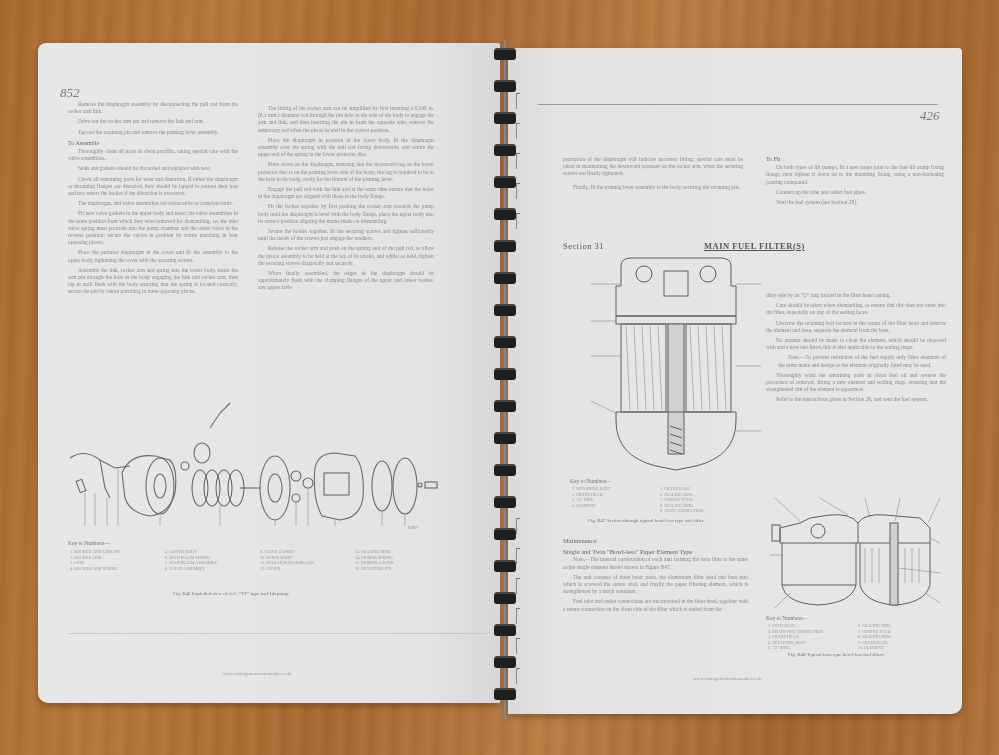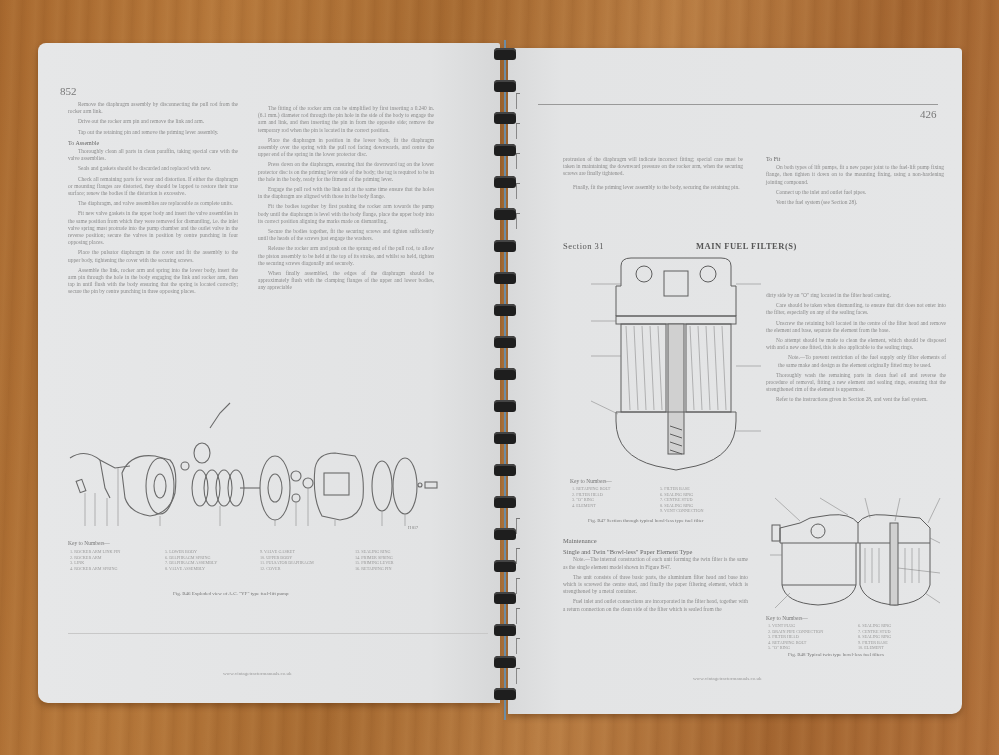--- a/index.html
+++ b/index.html
@@ -12,21 +12,21 @@
   .wood-grain {
     position: absolute; inset: 0;
     background: repeating-linear-gradient(92deg, rgba(90,45,10,0.08) 0px, rgba(90,45,10,0.0) 6px, rgba(255,220,160,0.05) 14px, rgba(90,45,10,0.06) 22px);
   }
   .page {
     position: absolute; background: #e4e5e6; color: #6b6b6b;
     box-shadow: 0 3px 6px rgba(60,30,0,0.35);
   }
   .page-left { left: 38px; top: 43px; width: 462px; height: 660px; border-radius: 8px 2px 0 10px; background: linear-gradient(90deg,#e6e7e8 0%,#e2e3e4 85%,#d6d7d8 100%); }
   .page-right { left: 508px; top: 48px; width: 454px; height: 666px; border-radius: 2px 4px 10px 0; background: linear-gradient(90deg,#d8d9da 0%,#e3e4e5 12%,#e5e6e7 100%); }
-  .page-num { position: absolute; font-size: 11px; color: #777; }
+  .page-num { position: absolute; font-size: 13px; color: #777; font-style: italic; }
   .col { position: absolute; font-size: 5.4px; line-height: 7.2px; color: #8a8a8a; text-align: justify; }
   .col p { margin-bottom: 3px; text-indent: 10px; }
   .col .sub { font-size: 6px; color: #666; text-indent: 0; margin-top: 4px; margin-bottom: 1px; }
   .section-head { position: absolute; font-size: 8.5px; color: #555; letter-spacing: 0.5px; }
   .fig-caption { position: absolute; font-size: 5px; color: #777; }
   .key-title { position: absolute; font-size: 5.5px; color: #777; }
   .key-grid { position: absolute; font-size: 4.2px; color: #999; display: grid; line-height: 5.6px; }
   .footer-url { position: absolute; font-size: 5px; color: #999; }
   .diagram { position: absolute; }
   .spine { position: absolute; left: 490px; top: 40px; width: 30px; height: 680px; }
@@ -156,21 +156,21 @@
     <p style="margin-top:6px">Finally, fit the priming lever assembly to the body, securing the retaining pin.</p>
   </div>
   <div class="col" style="left:258px;top:108px;width:178px;">
     <p class="sub" style="margin-top:0">To Fit</p>
     <p>On both types of lift pumps, fit a new paper joint to the fuel-lift pump fixing flange, then tighten it down on to the mounting fixing, using a non-hardening jointing compound.</p>
     <p>Connect up the inlet and outlet fuel pipes.</p>
     <p>Vent the fuel system (see Section 28).</p>
   </div>
 
   <div class="section-head" style="left:55px;top:193px;">Section 31</div>
-  <div class="section-head" style="left:188px;top:193px;font-weight:bold;">MAIN FUEL FILTER(S)</div>
+  <div class="section-head" style="left:196px;top:193px;font-weight:bold;text-decoration:underline;">MAIN FUEL FILTER(S)</div>
 
   <svg class="diagram" style="left:78px;top:208px;" width="180" height="220" viewBox="0 0 180 220">
     <g fill="none" stroke="#5e5e5e" stroke-width="1">
       <path d="M35 10 Q35 2 45 2 L135 2 Q145 2 145 10 L145 30 L150 30 L150 60 L30 60 L30 30 L35 30 Z"></path>
       <circle cx="58" cy="18" r="8"></circle>
         <circle cx="122" cy="18" r="8"></circle>
       <rect x="78" y="15" width="24" height="25"></rect>
       <rect x="30" y="60" width="120" height="8"></rect>
       <rect x="35" y="68" width="45" height="88"></rect>
       <rect x="100" y="68" width="45" height="88"></rect>

